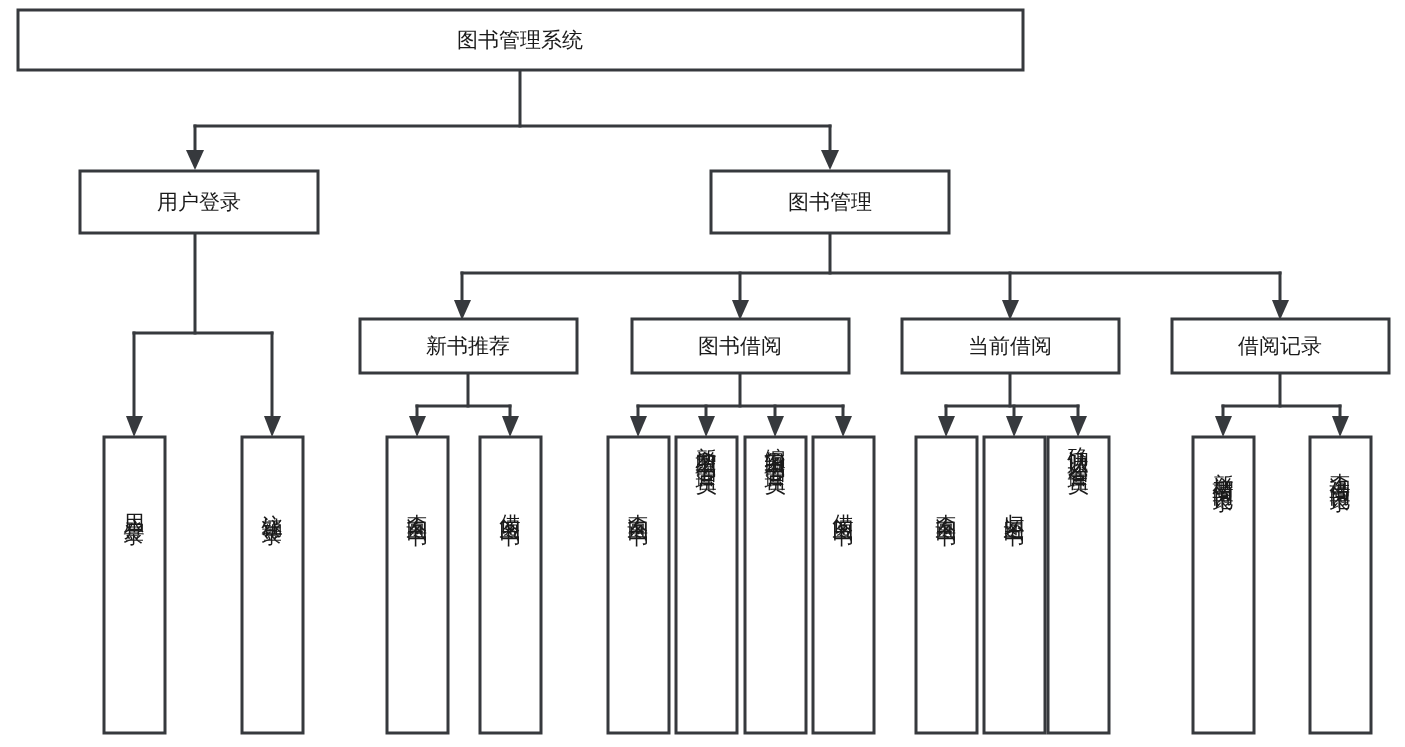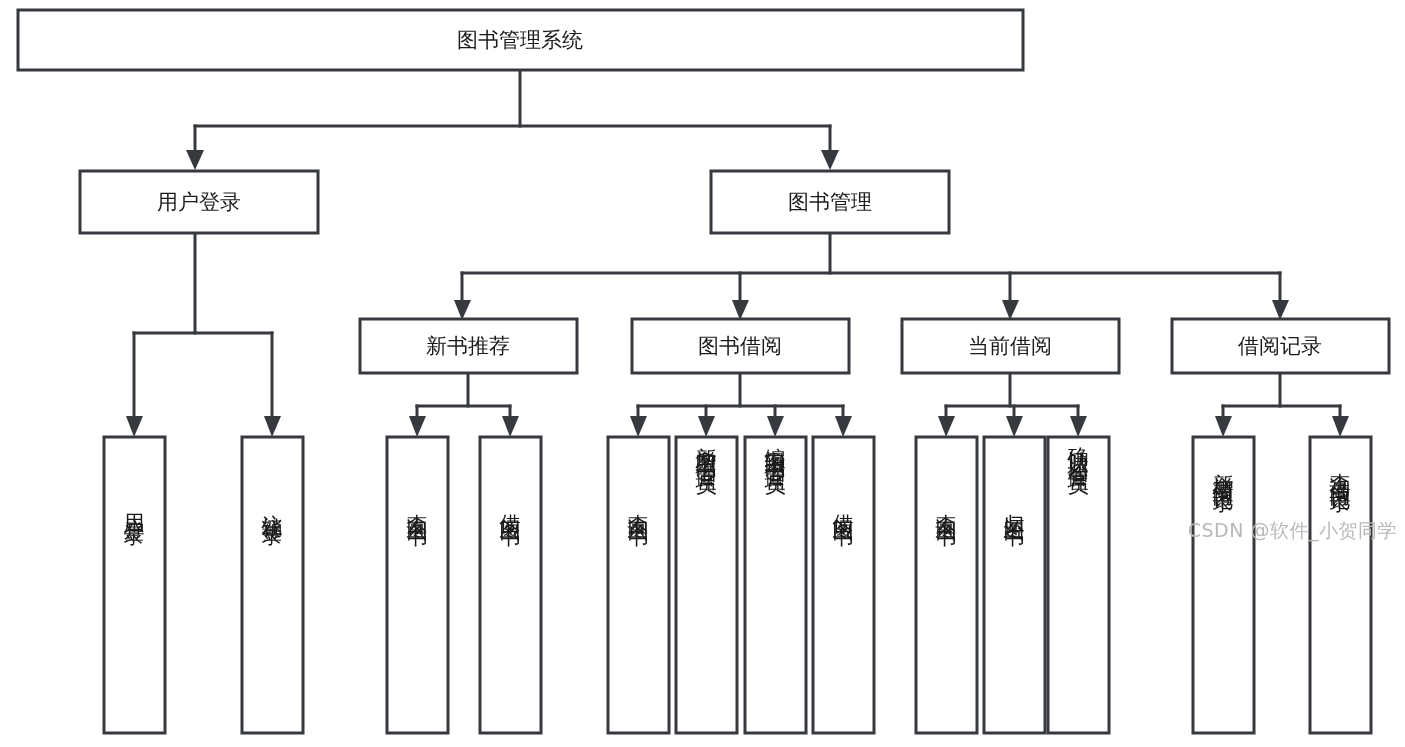--- a/index.html
+++ b/index.html
@@ -227,14 +227,13 @@
       <rect class="node-rect" x="1193" y="437" width="61" height="296"></rect>
       <text class="node-label-vertical" x="1223" y="468">新增借阅记录</text>
     </g>
     <g>
       <rect class="node-rect" x="1310" y="437" width="61" height="296"></rect>
       <text class="node-label-vertical" x="1340" y="468">查询借阅记录</text>
     </g>
 
   </svg>
 
-  <div class="watermark">CSDN @软件_小贺同学</div>
 </div>
 
 </body></html>

